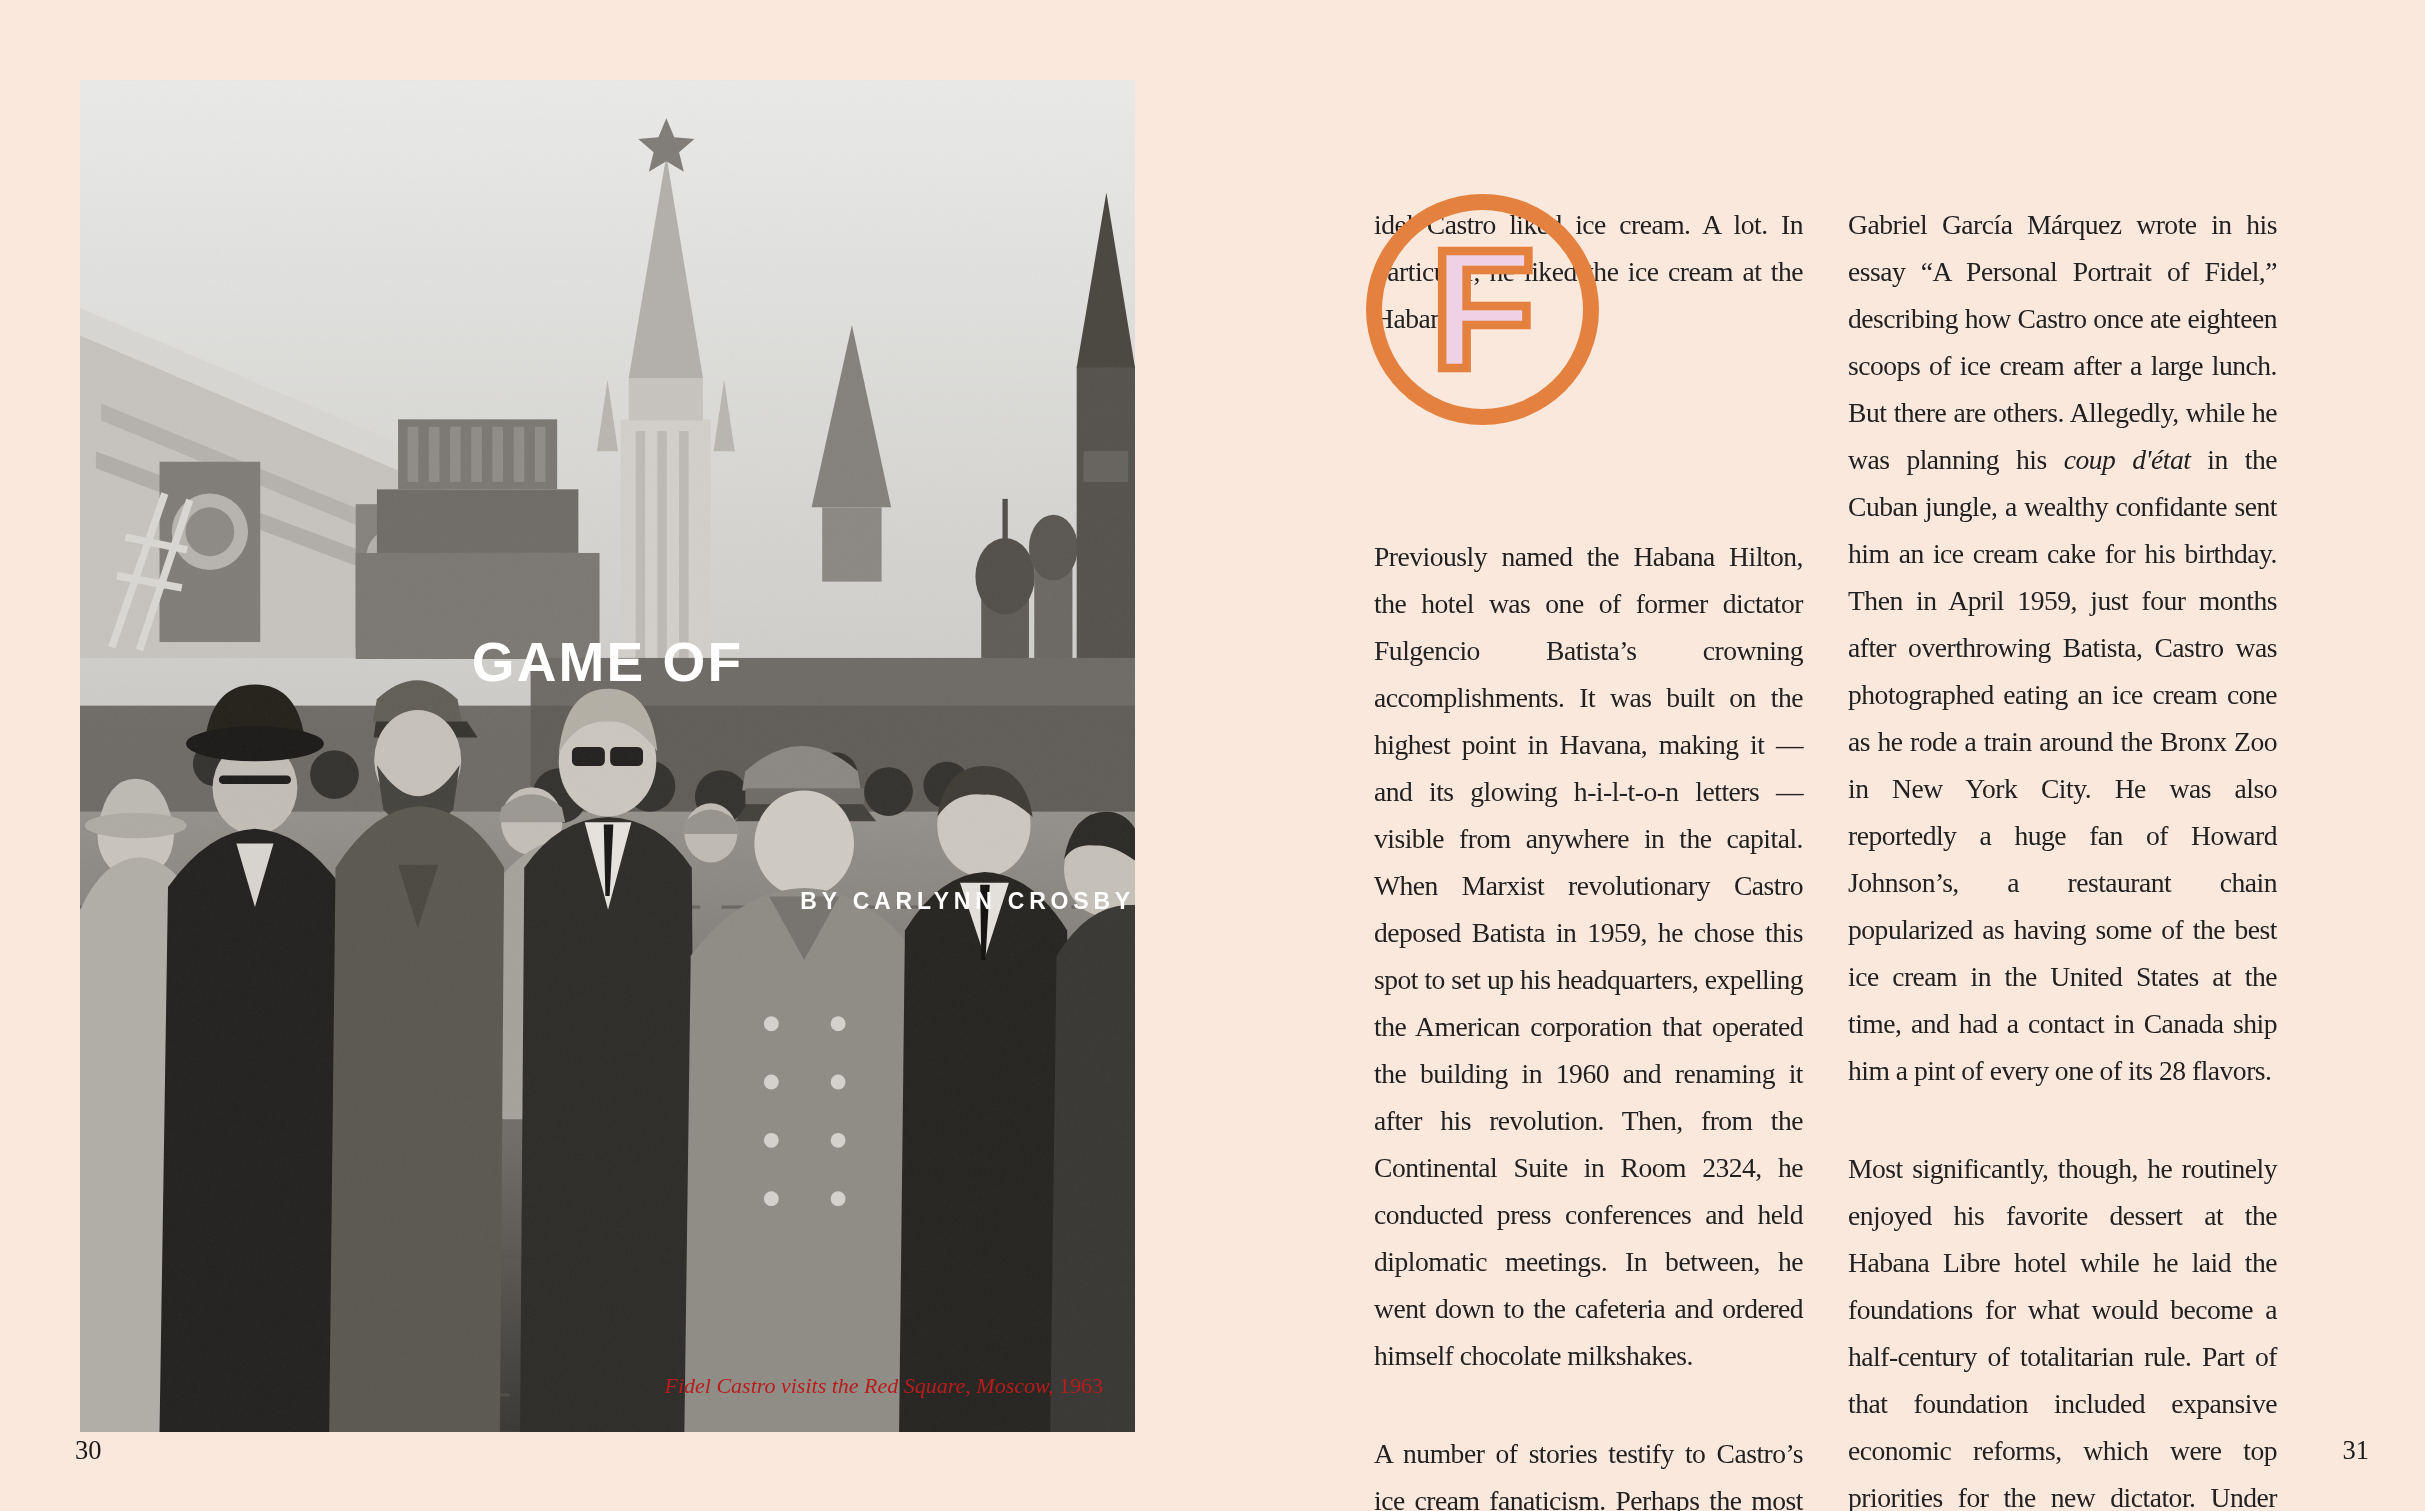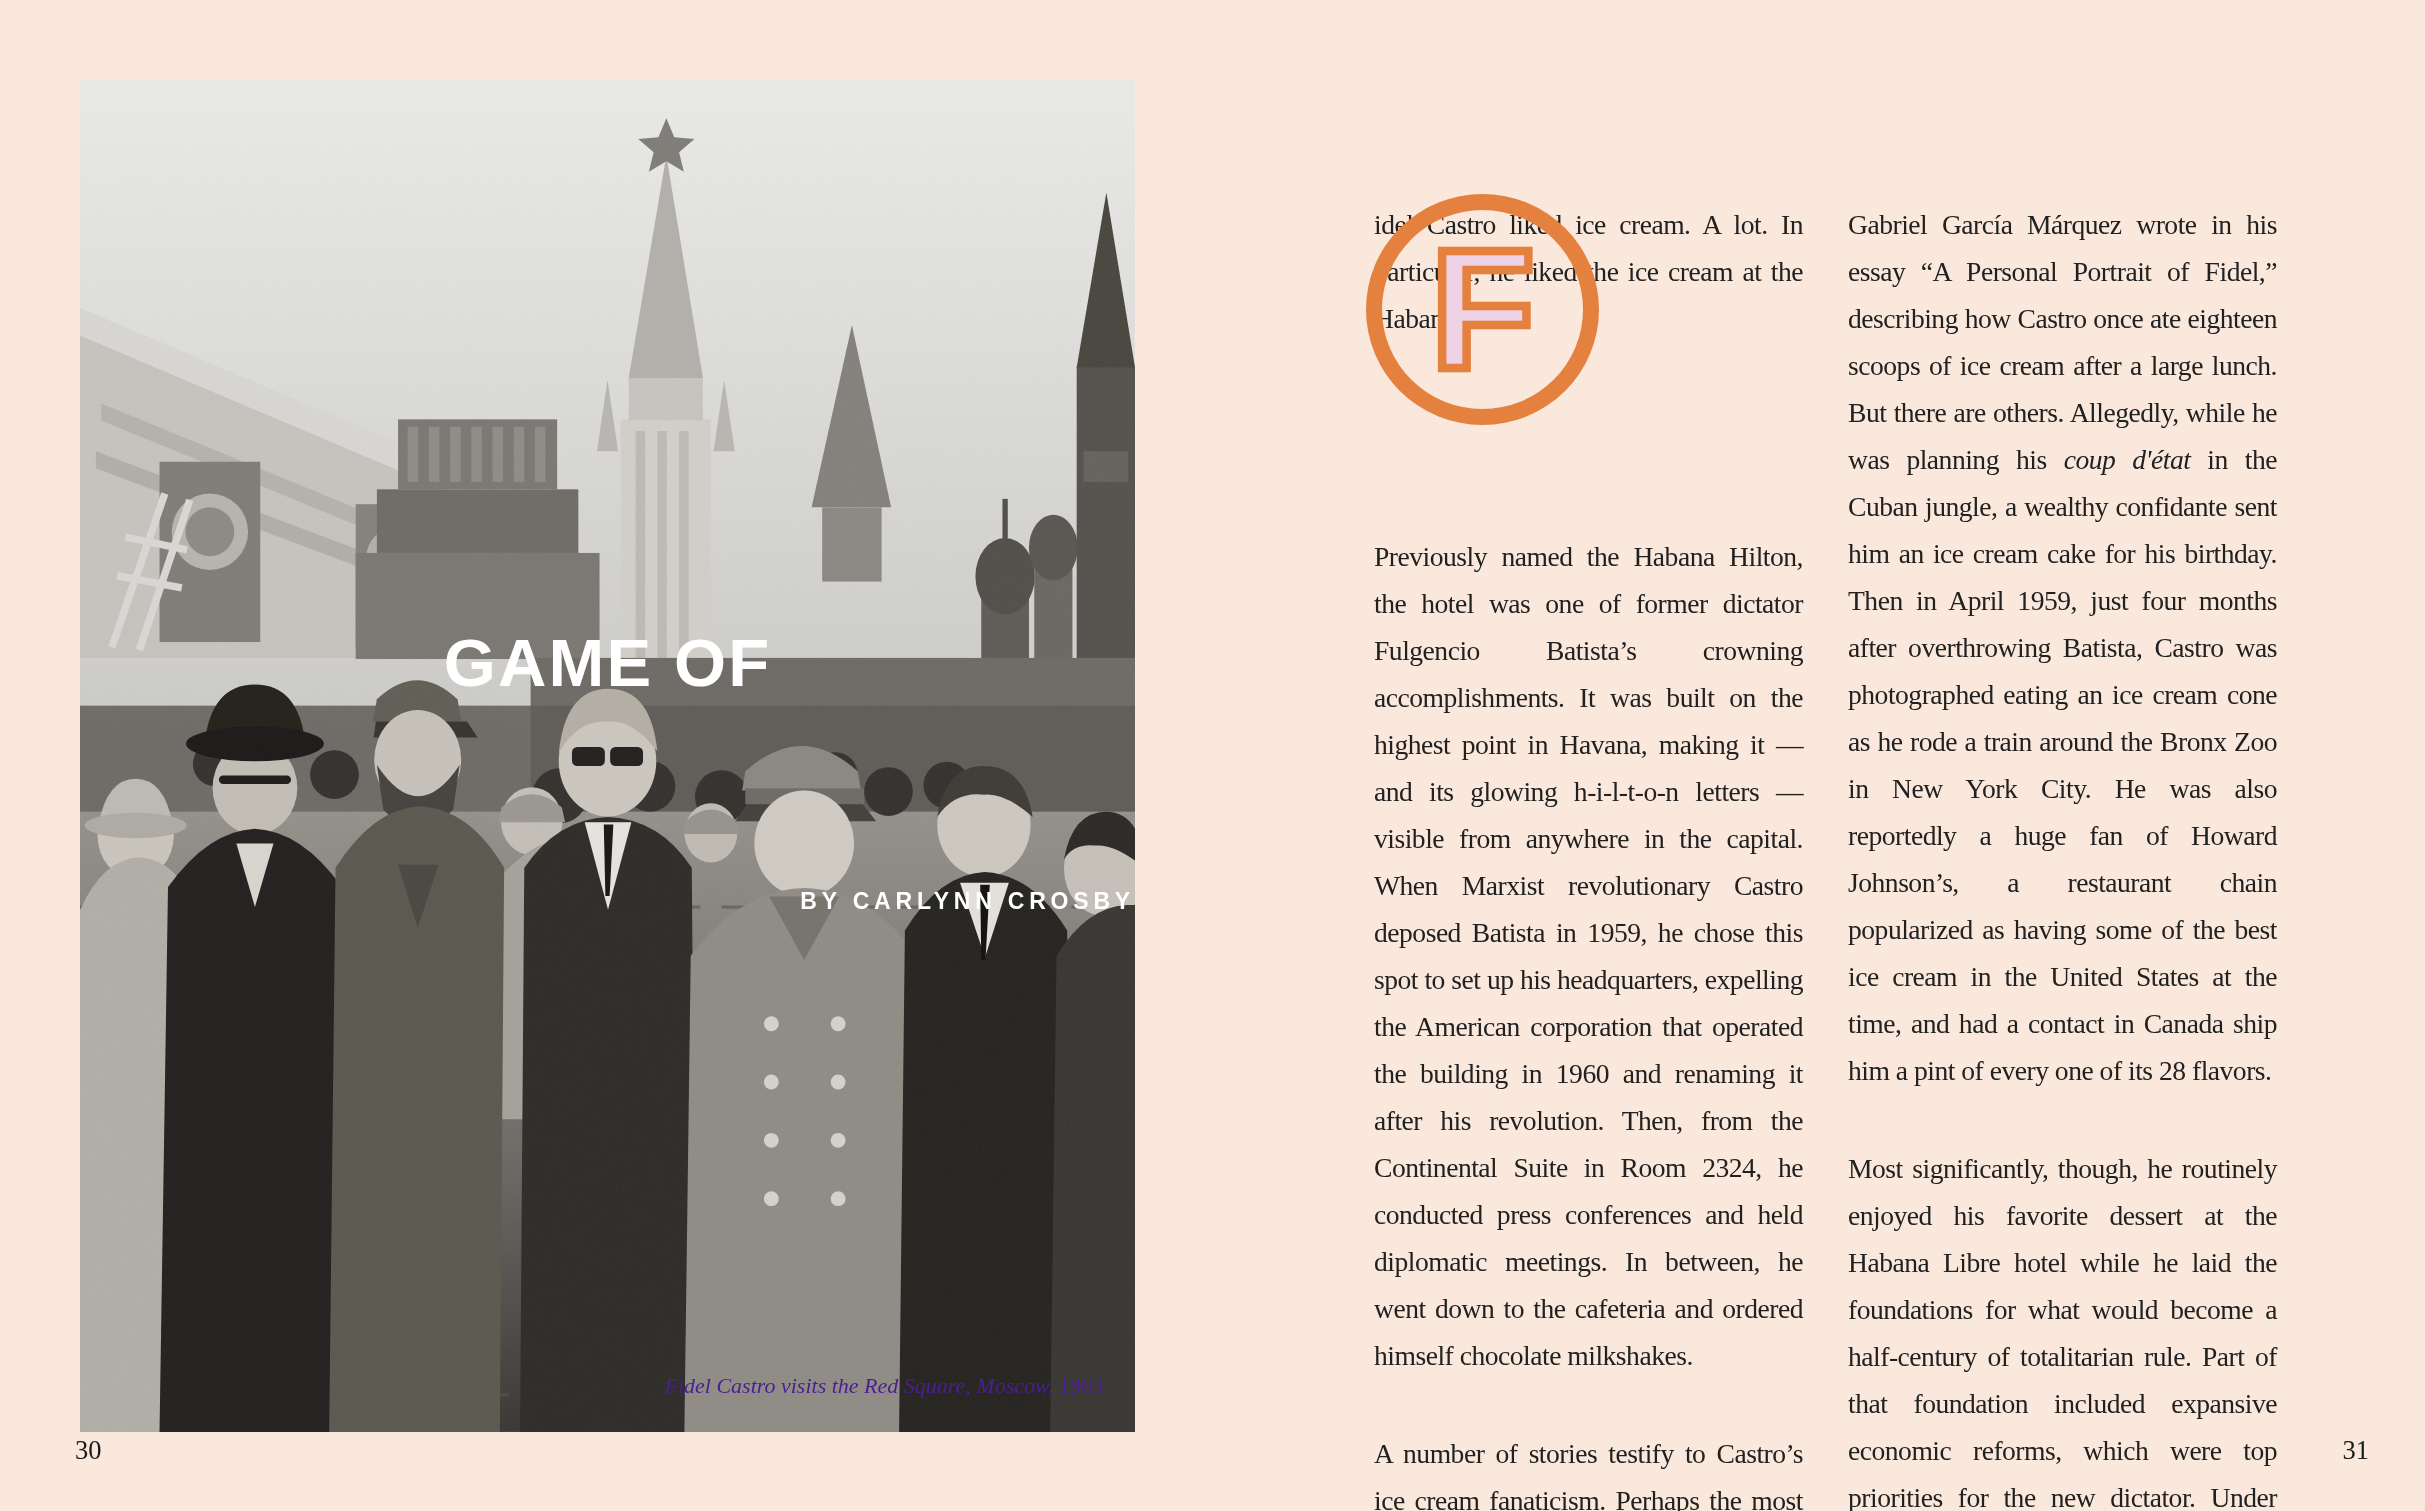--- a/index.html
+++ b/index.html
@@ -4,34 +4,34 @@
 <style>
   html,body{margin:0;padding:0;background:#fbe8dd;}
   .spread{position:relative;width:2426px;height:1511px;background:#fbe8dd;overflow:hidden;
           font-family:"Liberation Serif", serif;color:#212121;}
 
   
   .photo{position:absolute;left:80px;top:80px;width:1055px;height:1352px;overflow:hidden;background:#c9c8c5;}
   .photo svg{position:absolute;left:0;top:0;width:100%;height:100%;display:block;}
 
   .title1{position:absolute;left:0;top:540px;width:100%;text-align:center;
-          font-family:"Liberation Sans",sans-serif;font-weight:900;font-size:67px;line-height:85px;
+          font-family:"Liberation Sans",sans-serif;font-weight:900;font-size:55px;line-height:85px;
           letter-spacing:2.1px;color:#ffffff;}
   .title2{position:absolute;left:0;top:598px;width:100%;text-align:center;
           font-family:"Liberation Sans",sans-serif;font-weight:900;font-size:195px;line-height:212px;
           letter-spacing:15px;
           background-color:#ecc6dc;
           background-image:
             repeating-linear-gradient(52deg,  rgba(0,0,0,0) 0 51px, #dd7a48 51px 59px, #f8c795 59px 75px),
             repeating-linear-gradient(-52deg, rgba(0,0,0,0) 0 51px, #dd7a48 51px 59px, #f8c795 59px 75px);
           -webkit-background-clip:text;background-clip:text;color:transparent;}
   .byline{position:absolute;left:0;top:808px;width:100%;text-align:right;
           font-family:"Liberation Sans",sans-serif;font-weight:bold;font-size:23px;
           letter-spacing:4.8px;color:#ffffff;}
-  .caption{position:absolute;right:32px;top:1293px;color:#4c1d95;font-size:22px;white-space:nowrap;}
+  .caption{position:absolute;right:32px;top:1293px;color:#b91c1c;font-size:22px;white-space:nowrap;}
   .cap-italic{font-style:italic;}
   .cap-year{font-style:normal;}
 
   
   .col{position:absolute;top:197px;width:437px;font-size:27.6px;line-height:47px;
        text-align:justify;letter-spacing:-0.5px;}
   .col p{margin:4px;}
   .col p + p{margin-top:51px;}
   .col1{left:1370px;}
   .col2{left:1844px;}

